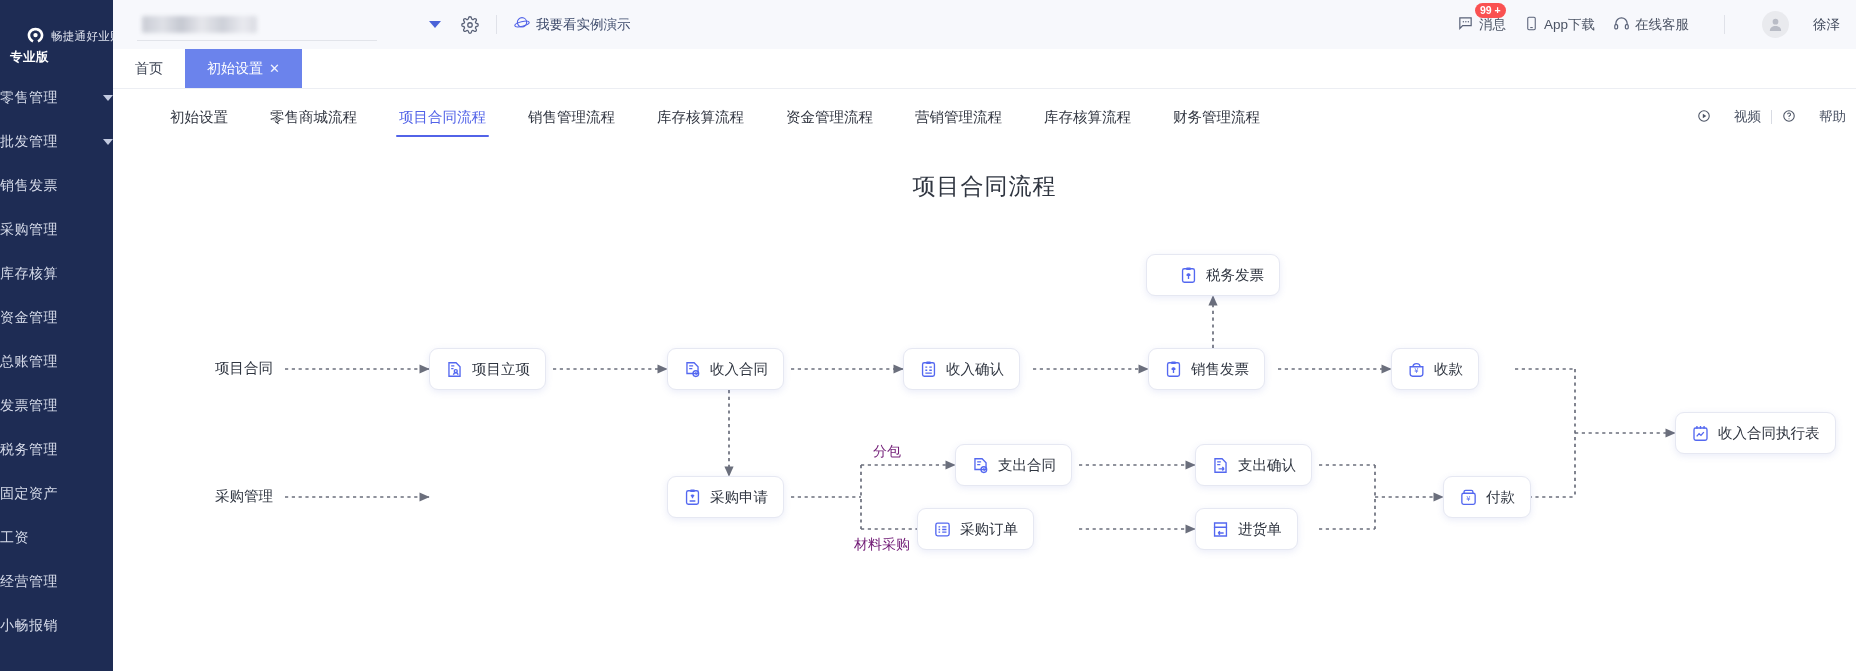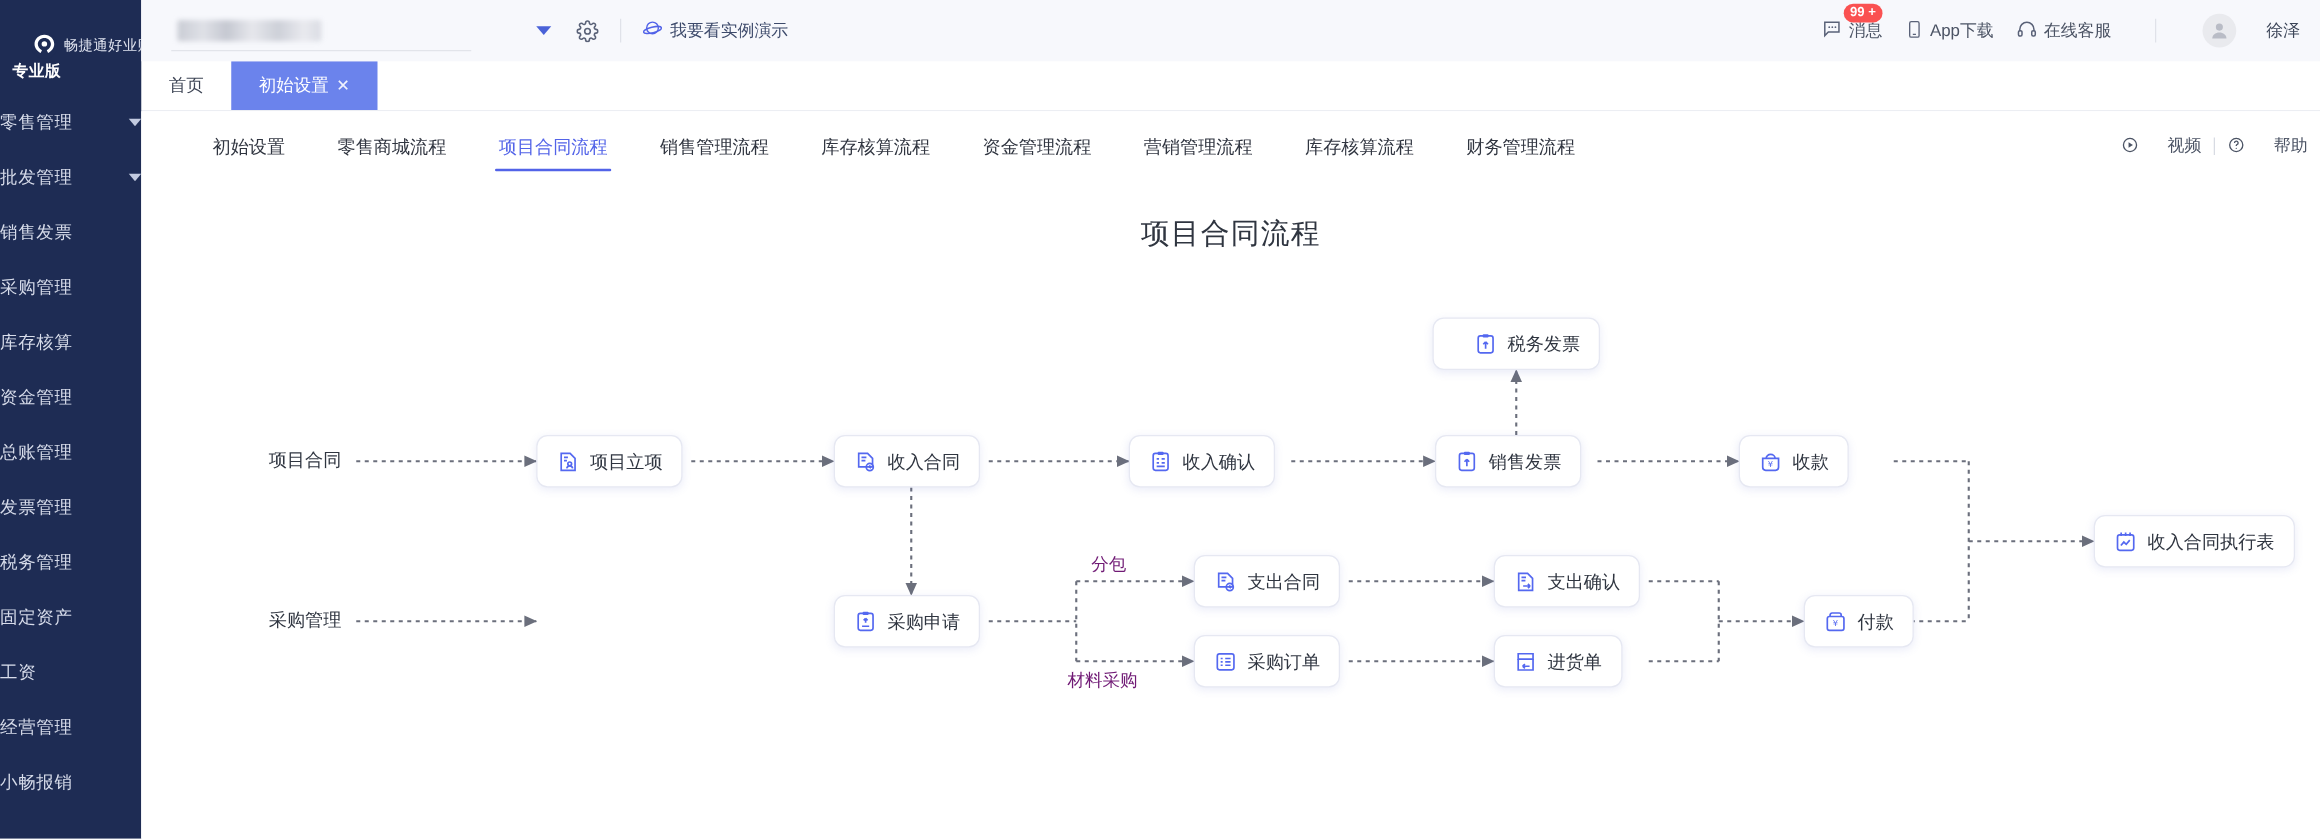--- a/index.html
+++ b/index.html
@@ -508,21 +508,21 @@
           <span class="ic">
             <svg width="19" height="19" viewBox="0 0 24 24" fill="none" stroke="#5468f0" stroke-width="1.7">
               <path d="M5 3.5h9l5 5v12H5z"></path>
               <path d="M7.8 7.5h4.6M7.8 10.8h4"></path>
               <path d="M9.5 16.2h7M16.5 16.2l-2.2-2.2M16.5 16.2l-2.2 2.2"></path>
             </svg>
           </span>
           <span>支出确认</span>
         </div>
 
-        <div class="node" style="left:842px; top:300px;">
+        <div class="node" style="left:804px; top:300px;">
           <span class="ic">
             <svg width="19" height="19" viewBox="0 0 24 24" fill="none" stroke="#5468f0" stroke-width="1.7">
               <rect x="3.6" y="4" width="16.8" height="16" rx="2.2"></rect>
               <path d="M7 8.6h2M7 12h2M7 15.4h2M11.6 8.6h5.4M11.6 12h5.4M11.6 15.4h5.4"></path>
             </svg>
           </span>
           <span>采购订单</span>
         </div>
 
         <div class="node" style="left:1082px; top:300px;">

